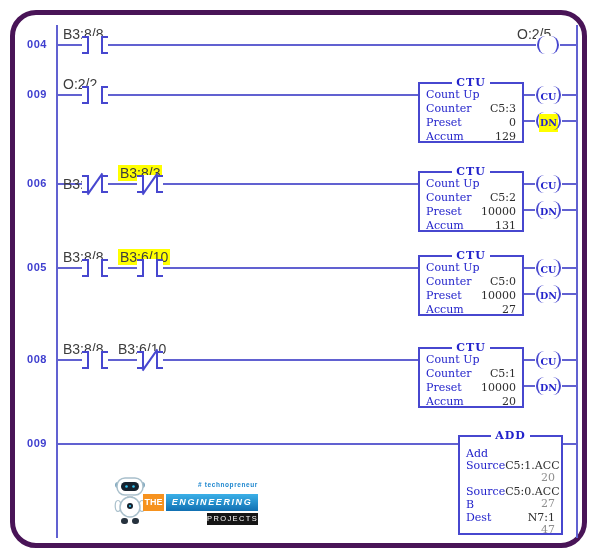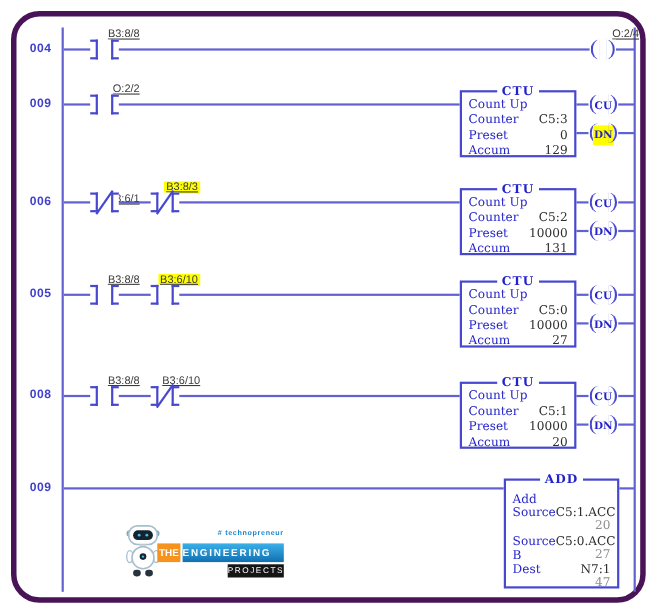--- a/index.html
+++ b/index.html
@@ -8,21 +8,21 @@
   }
   html,body{margin:0;padding:0;background:#ffffff;}
   .canvas{position:relative;width:600px;height:560px;background:#fff;overflow:hidden;
           font-family:"Liberation Sans",sans-serif;}
   .card{position:absolute;left:10px;top:10px;width:577px;height:538px;box-sizing:border-box;
         border:5px solid var(--frame);border-radius:26px;background:#fff;}
   .vrail{position:absolute;width:2px;background:var(--wire);}
   .line{position:absolute;height:2px;background:var(--wire);}
   .rnum{position:absolute;left:20px;width:34px;text-align:center;font-size:11px;font-weight:700;
         color:#3e3ecf;letter-spacing:.5px;}
-  .clabel{position:absolute;width:64px;text-align:right;font-size:10px;color:var(--label);text-decoration:underline;}
+  .clabel{position:absolute;width:64px;text-align:left;font-size:14px;color:var(--label);}
   .clabel .hl{background:var(--hl);padding:0 2px;}
   .contact{position:absolute;width:26px;height:18px;background:#fff;}
   .contact .bl{position:absolute;left:0;top:0;width:7px;height:18px;box-sizing:border-box;
                border:2px solid var(--sym);border-left:none;}
   .contact .br{position:absolute;right:0;top:0;width:7px;height:18px;box-sizing:border-box;
                border:2px solid var(--sym);border-right:none;}
   .contact .slash{position:absolute;left:12px;top:-4px;width:2px;height:26px;background:var(--sym);
                transform:rotate(35deg);}
   .coil{position:absolute;width:27px;height:18px;background:#fff;text-align:center;}
   .coil .pl{position:absolute;left:1px;top:0;width:8px;height:18px;box-sizing:border-box;
@@ -41,42 +41,42 @@
   .block .row .v{color:var(--val);}
   .block .subv{position:absolute;right:6px;color:var(--sub);}
   
   .logo{position:absolute;left:110px;top:470px;width:152px;height:64px;}
   .tagline{position:absolute;right:4px;top:11px;font-size:6.5px;font-weight:700;
            letter-spacing:.6px;color:#1e87cf;}
   .box-the{position:absolute;left:33px;top:24px;width:21px;height:17px;background:#f6921e;
            color:#fff;font-size:9px;font-weight:700;text-align:center;line-height:17px;}
   .box-eng{position:absolute;left:56px;top:24px;width:92px;height:17px;
            background:linear-gradient(180deg,#3bb0e8,#1170b2);color:#fff;font-size:9px;
-           font-weight:700;text-align:left;line-height:17px;letter-spacing:1.6px;}
+           font-weight:700;text-align:center;line-height:17px;letter-spacing:1.6px;font-style:italic;}
   .box-proj{position:absolute;left:97px;top:43px;width:51px;height:12px;background:#151515;
            color:#fff;font-size:7.5px;font-weight:400;text-align:center;line-height:12px;
            letter-spacing:1.4px;}
 </style>
 </head>
 <body>
 
 <div class="canvas">
   <div class="card"></div>
   <div class="vrail" style="left:56px;top:25px;height:513px"></div>
   <div class="vrail" style="left:576px;top:25px;height:513px"></div>
 
   <div>
     <div class="rnum" style="top:38px">004</div>
     <div class="line" style="left:58px;top:44px;width:519px"></div>
     <div class="clabel" style="left:63px;top:26px"><span>B3:8/8</span></div>
     <div class="contact" style="left:82px;top:36px">
       <span class="bl"></span>
       <span class="br"></span>
     </div>
-    <div class="clabel" style="left:517px;top:26px"><span>O:2/4</span></div>
+    <div class="clabel" style="left:517px;top:26px"><span>O:2/5</span></div>
     <div class="coil" style="left:536px;top:36px;width:24px">
       <span class="pl"></span>
       <span class="pr"></span>
     </div>
   </div>
 
   <div>
     <div class="rnum" style="top:88px">009</div>
     <div class="line" style="left:58px;top:94px;width:360px"></div>
     <div class="clabel" style="left:63px;top:76px"><span>O:2/2</span></div>

